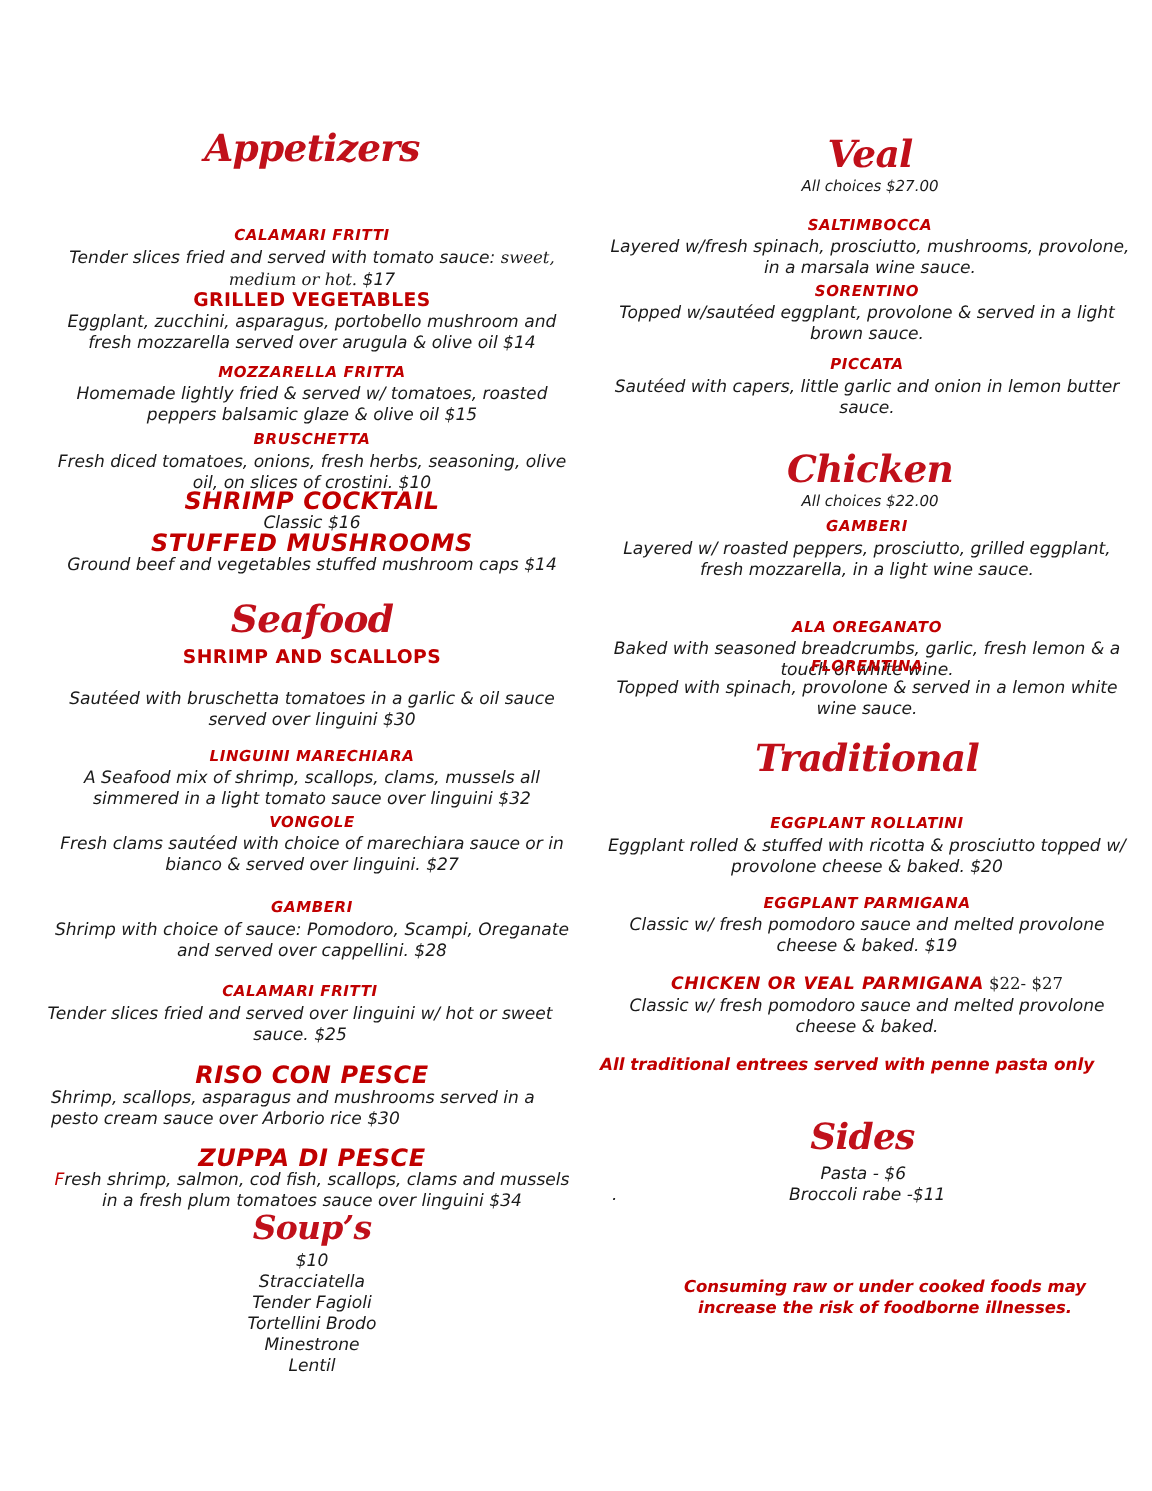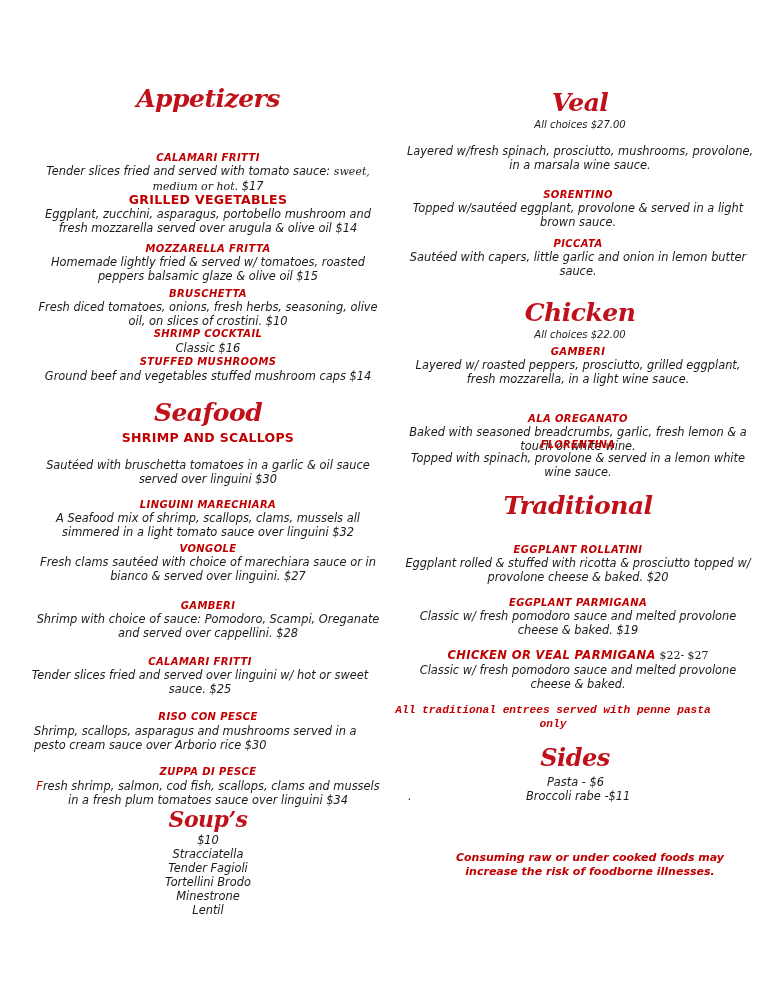--- a/index.html
+++ b/index.html
@@ -1,21 +1,21 @@
 <!DOCTYPE html>
 <html><head>
 <meta charset="utf-8">
 <style>
   html, body { margin: 0; padding: 0; background: #ffffff; }
   body { width: 768px; height: 994px; position: relative; overflow: hidden; font-family: "DejaVu Sans", sans-serif; color: #1a1a1a; }
   .col { position: absolute; text-align: center; }
   .heading { font-family: "DejaVu Serif", serif; font-style: italic; font-weight: bold; color: #c0101a; font-size: 25px; letter-spacing: -0.5px; line-height: 30px; }
   .name { color: #c00000; font-weight: bold; font-style: italic; font-size: 10px; letter-spacing: 0.4px; line-height: 13px; }
   .name-lg { font-size: 12.5px; font-style: normal; letter-spacing: 0.3px; line-height: 15px; }
-  .name-lg-i { font-size: 10px; font-style: italic; line-height: 15px; }
+  .name-lg-i { font-size: 16px; font-style: italic; line-height: 15px; }
   .desc { font-style: italic; font-size: 11.4px; line-height: 14px; }
   .desc .serif { font-family: "DejaVu Serif", serif; font-size: 11px; }
   .small { font-style: italic; font-size: 10px; line-height: 13px; }
   .price-inline { font-family: "DejaVu Serif", serif; font-style: normal; font-weight: normal; color: #1a1a1a; font-size: 11px; letter-spacing: 0; }
   .note { color: #c00000; font-weight: bold; font-style: italic; font-size: 11.2px; line-height: 14px; }
   .left { text-align: left; }
   .soup-list div, .sides-list div { font-style: italic; font-size: 11.4px; line-height: 14px; }
   .redF { color: #c00000; }
 </style>
 </head>
@@ -92,20 +92,21 @@
     <div>Minestrone</div>
     <div>Lentil</div>
   </div>
 </div>
 
 <div class="col" style="left:400px; top:88px; width:360px;">
   <div class="heading">Veal</div>
   <div class="small">All choices $27.00</div>
 </div>
 <div class="col" style="left:400px; top:144px; width:360px;">
+  <div class="name">SALTIMBOCCA</div>
   <div class="desc">Layered w/fresh spinach, prosciutto, mushrooms, provolone, in a marsala wine sauce.</div>
 </div>
 <div class="col" style="left:400px; top:188px; width:356px;">
   <div class="name">SORENTINO</div>
   <div class="desc">Topped w/sautéed eggplant, provolone &amp; served in a light brown sauce.</div>
 </div>
 <div class="col" style="left:400px; top:237px; width:356px;">
   <div class="name">PICCATA</div>
   <div class="desc">Sautéed with capers, little garlic and onion in lemon butter sauce.</div>
 </div>
@@ -135,21 +136,21 @@
   <div class="desc">Eggplant rolled &amp; stuffed with ricotta &amp; prosciutto topped w/ provolone cheese &amp; baked.  $20</div>
 </div>
 <div class="col" style="left:400px; top:596px; width:356px;">
   <div class="name">EGGPLANT PARMIGANA</div>
   <div class="desc">Classic w/ fresh pomodoro sauce and melted provolone cheese &amp; baked.  $19</div>
 </div>
 <div class="col" style="left:400px; top:648px; width:356px;">
   <div class="name name-lg-i" style="font-size:11.5px;"><span>CHICKEN OR VEAL PARMIGANA</span><span class="price-inline"> $22- $27</span></div>
   <div class="desc">Classic w/ fresh pomodoro sauce and melted provolone cheese &amp; baked.</div>
 </div>
-<div class="col" style="left:380px; top:703px; width:346px; text-align:center;font-family:Liberation Mono, monospace;">
+<div class="col" style="left:400px; top:703px; width:346px; text-align:left;">
   <div class="note">All traditional entrees served with penne pasta only</div>
 </div>
 
 <div class="col" style="left:400px; top:744px; width:350px;">
   <div class="heading" style="font-size:24px; line-height:28px;">Sides</div>
 </div>
 <div class="sides-list" style="position:absolute; left:400px; top:775px; width:350px;">
   <div style="padding-left:147px;">Pasta - $6</div>
   <div style="position:relative; padding-left:126px;"><span style="position:absolute; left:8px;">.</span><span>Broccoli rabe -$11</span></div>
 </div>

